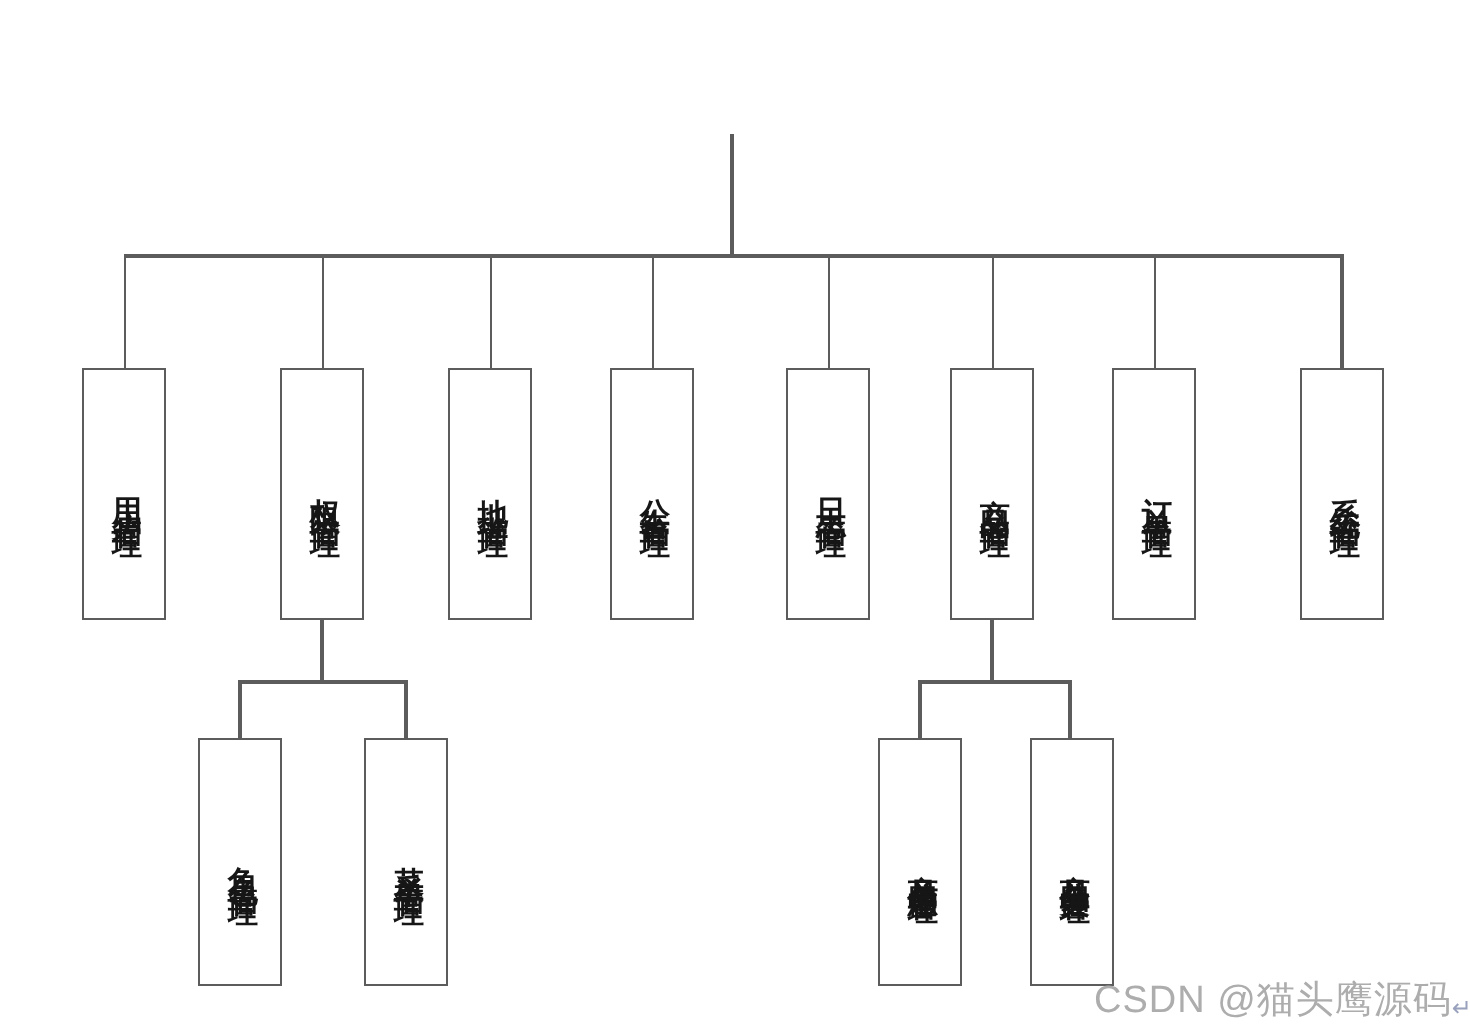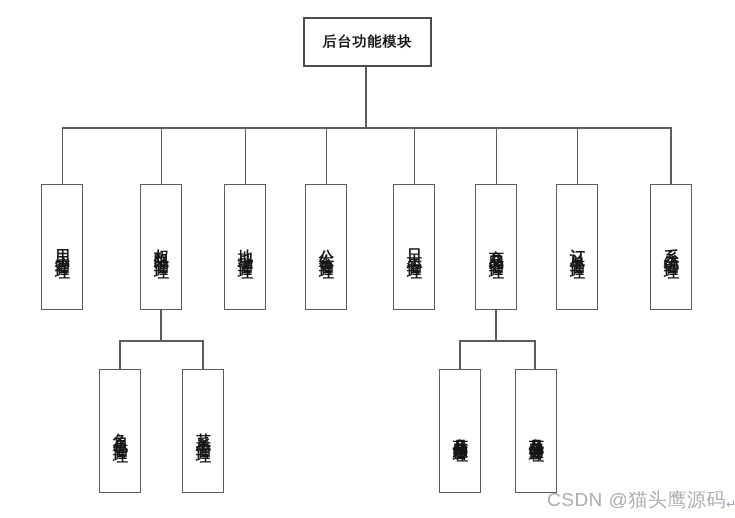--- a/index.html
+++ b/index.html
@@ -57,23 +57,20 @@
     font-size: 12px;
     color: #99a1bd;
     vertical-align: -2px;
   }
 </style>
 </head>
 <body>
 
 <div id="canvas">
 
-  <div class="node root-node">
-    <span>后台功能模块</span>
-  </div>
 
   <div class="line" style="left:365px; top:67px; width:1.5px; height:61px;"></div>
 
   <div class="line" style="left:61.5px; top:127px; width:610px; height:1.5px;"></div>
 
   <div class="line" style="left:61.5px; top:127px; width:1.5px; height:57px;"></div>
   <div class="line" style="left:160.5px; top:127px; width:1.5px; height:57px;"></div>
   <div class="line" style="left:244.5px; top:127px; width:1.5px; height:57px;"></div>
   <div class="line" style="left:325.5px; top:127px; width:1.5px; height:57px;"></div>
   <div class="line" style="left:413.5px; top:127px; width:1.5px; height:57px;"></div>

